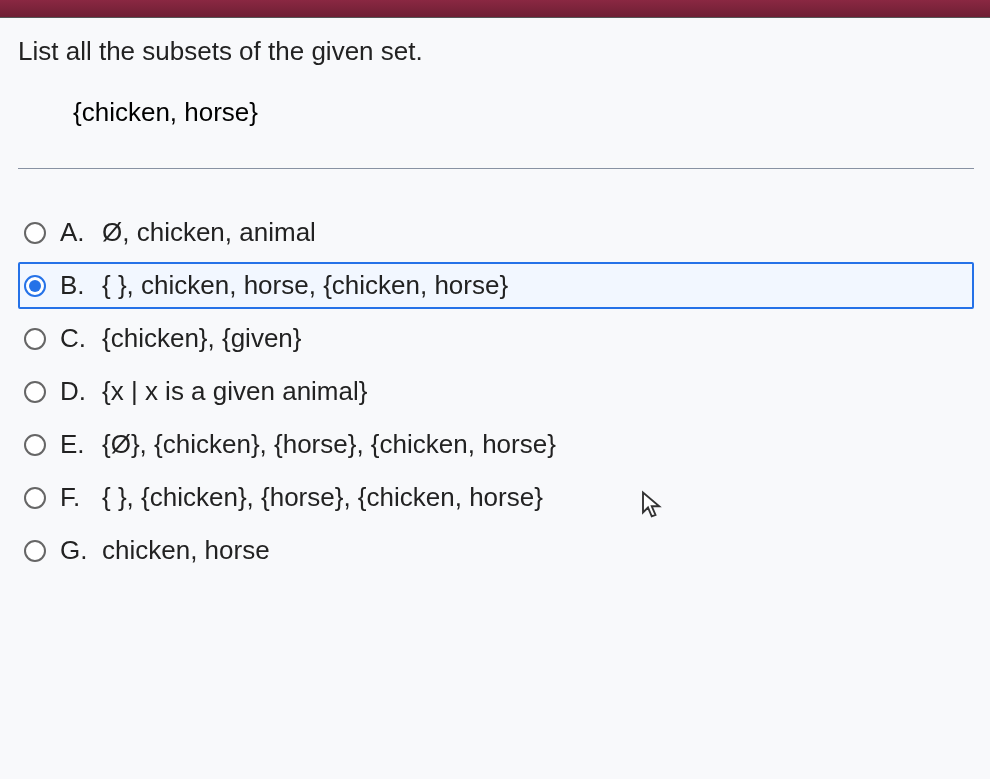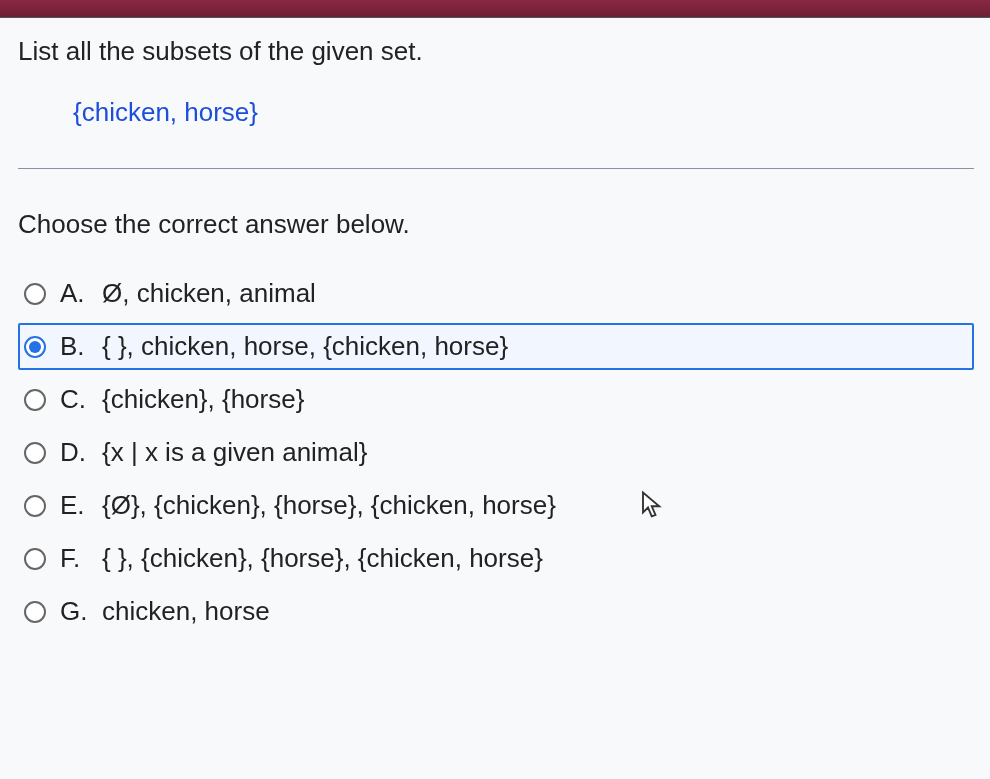--- a/index.html
+++ b/index.html
@@ -25,21 +25,21 @@
       height: calc(100% - 18px);
     }
     .question-header {
       font-size: 26px;
       color: #222;
       margin-bottom: 30px;
       font-weight: 400;
     }
     .given-set {
       font-size: 26px;
-      color: #1d4ed8;
+      color: #000000;
       margin-left: 55px;
       margin-bottom: 40px;
       font-weight: 400;
     }
     .divider {
       border: none;
       border-top: 1px solid #8892a3;
       margin-bottom: 40px;
     }
     .choose-text {
@@ -115,42 +115,41 @@
 <div class="top-bar"></div>
 
 <div class="content-area">
 
   <div class="question-header">List all the subsets of the given set.</div>
 
   <div class="given-set">{chicken, horse}</div>
 
   <hr class="divider">
 
-  <div class="choose-text">Choose the correct answer below.</div>
 
   <div class="options-list">
 
     <div class="option-row">
       <span class="radio-outer"></span>
       <span class="option-letter">A.</span>
       <span class="option-text">Ø, chicken, animal</span>
     </div>
 
     <div class="option-row selected">
       <span class="radio-outer">
           <span class="radio-inner"></span>
         </span>
       <span class="option-letter">B.</span>
       <span class="option-text">{ }, chicken, horse, {chicken, horse}</span>
     </div>
 
     <div class="option-row">
       <span class="radio-outer"></span>
       <span class="option-letter">C.</span>
-      <span class="option-text">{chicken}, {horse}</span>
+      <span class="option-text">{chicken}, {given}</span>
     </div>
 
     <div class="option-row">
       <span class="radio-outer"></span>
       <span class="option-letter">D.</span>
       <span class="option-text">{x | x is a given animal}</span>
     </div>
 
     <div class="option-row">
       <span class="radio-outer"></span>

